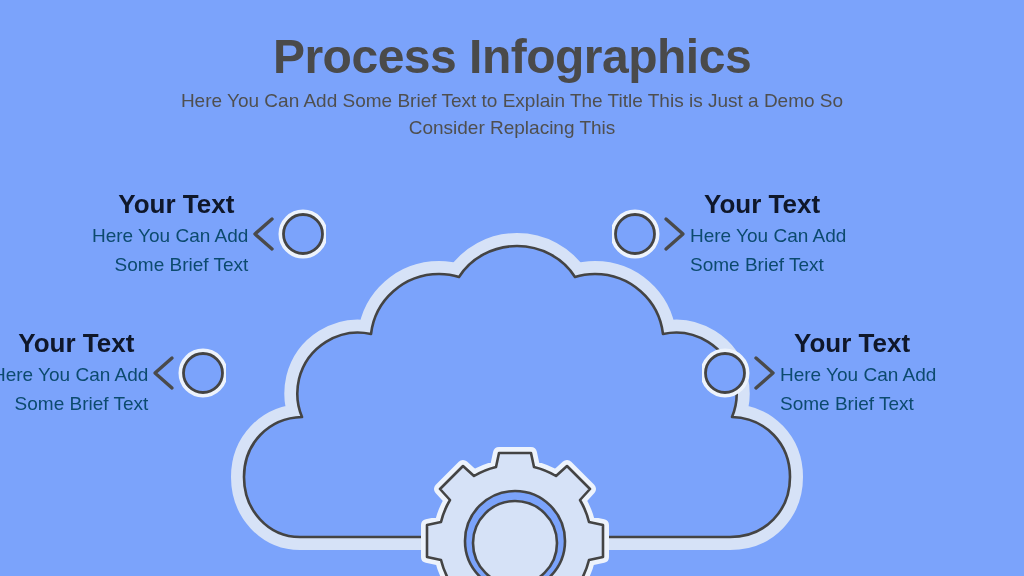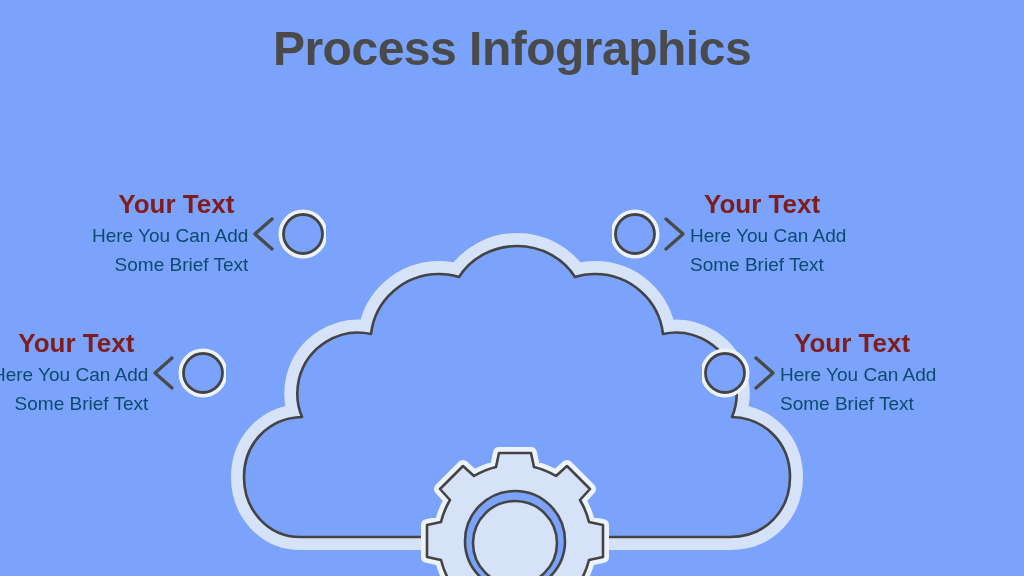--- a/index.html
+++ b/index.html
@@ -14,21 +14,21 @@
     overflow: hidden;
     background: #7BA3FB;
     font-family: "Liberation Sans", sans-serif;
     -webkit-font-smoothing: antialiased;
   }
 
   
   #header {
     position: absolute;
     left: 0;
-    top: 24px;
+    top: 32px;
     width: 1024px;
     text-align: center;
   }
   #title {
     font-size: 48px;
     font-weight: bold;
     color: #4A4A4A;
     letter-spacing: -0.5px;
     line-height: 1.05;
     margin: 0;
@@ -58,21 +58,21 @@
     display: flex;
     align-items: center;
   }
   .node-text {
     display: flex;
     flex-direction: column;
   }
   .node-heading {
     font-size: 26px;
     font-weight: bold;
-    color: #7f1d1d;
+    color: #0f172a;
     line-height: 1.15;
     white-space: nowrap;
   }
   .node-body {
     font-size: 19px;
     font-weight: 500;
     color: #0c4a6e;
     line-height: 1.35;
     margin-top: 3px;
     white-space: nowrap;
@@ -94,20 +94,21 @@
   #node-bl { left: -8px;  top: 329px; }
   #node-br { left: 702px; top: 329px; }
 </style>
 </head>
 <body>
 
 <div id="stage">
 
   <div id="header">
     <div id="title">Process Infographics</div>
+    <div id="subtitle">Here You Can Add Some Brief Text to Explain The Title This is Just a Demo So Consider Replacing This</div>
   </div>
 
   <svg id="cloud-layer" viewBox="0 0 1024 576">
     <defs>
 
       <path id="cloudPath" d="M 300 537
            L 730 537
            C 766 537 790 510 790 477
            C 790 444 766 418 732 417
            C 737 405 738 392 735 379

